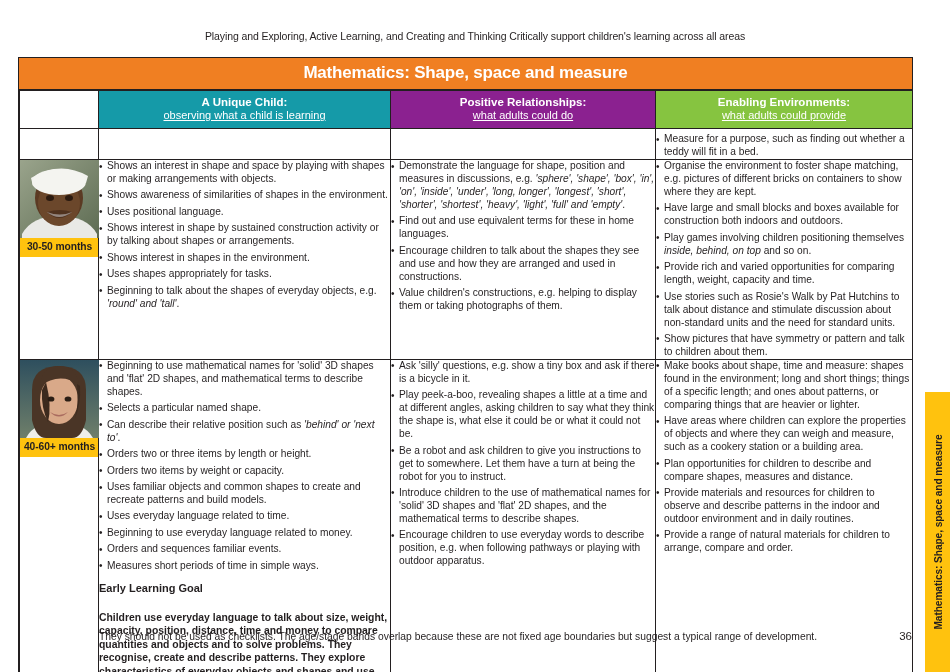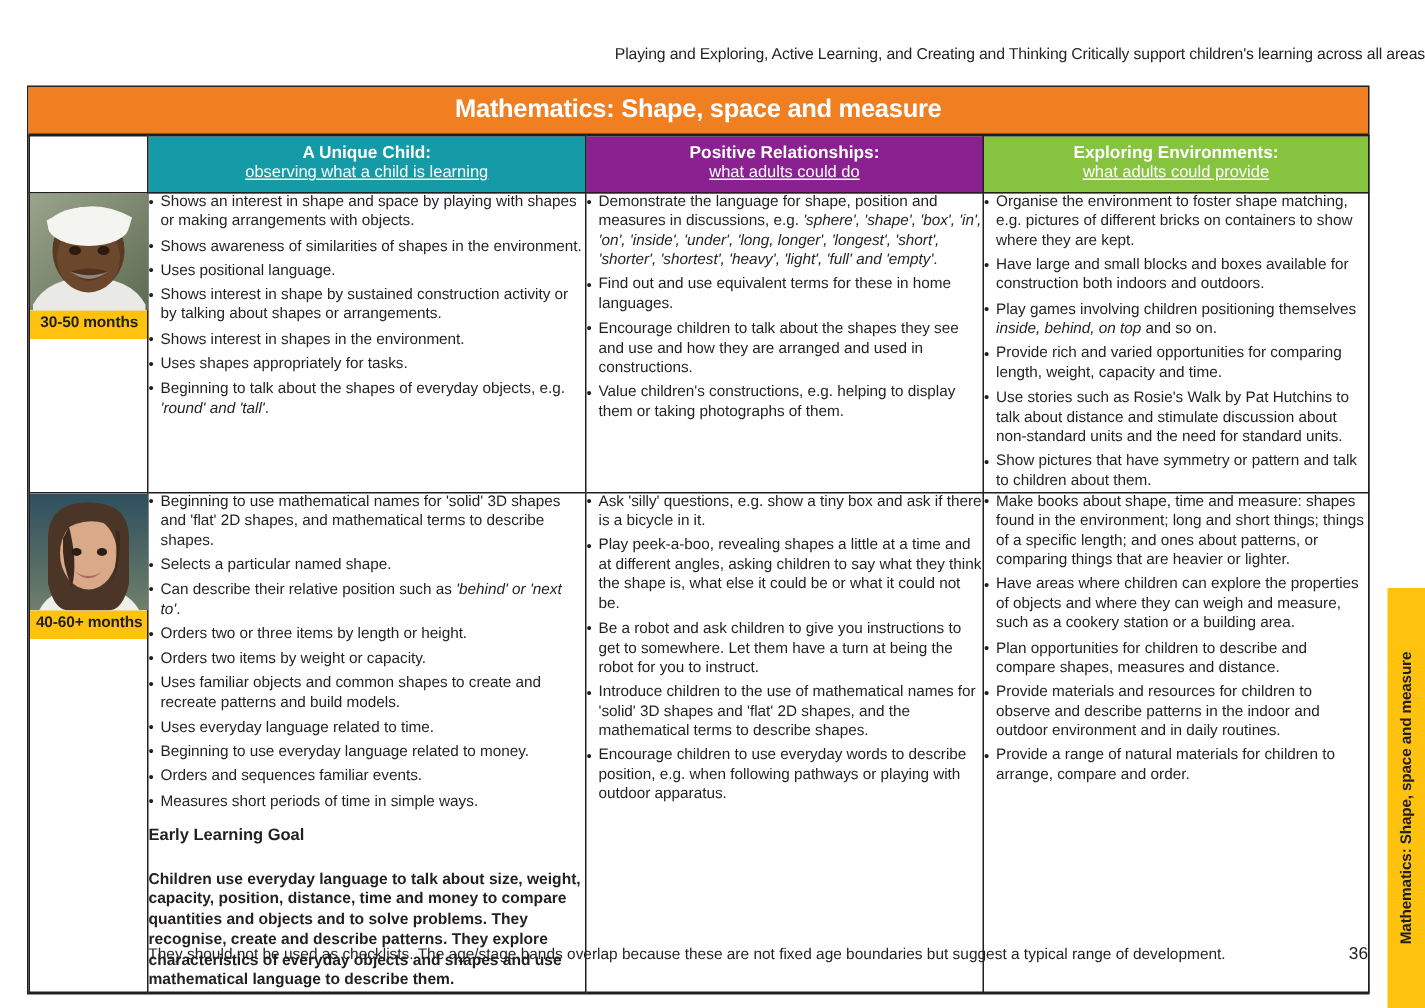--- a/index.html
+++ b/index.html
@@ -14,21 +14,21 @@
     font-family: "Liberation Sans", sans-serif;
     color: #231f20;
     overflow: hidden;
   }
 
   
   .strapline {
     position: absolute;
     left: 0; right: 0;
     top: 30px;
-    text-align: right;
+    text-align: center;
     font-size: 10.5px;
     letter-spacing: -0.1px;
     color: #231f20;
   }
 
   
   .sheet {
     position: absolute;
     left: 18px;
     top: 57px;
@@ -213,27 +213,41 @@
         <th class="blankhead"></th>
         <th class="c-unique">
           <span>A Unique Child:</span>
           <span class="sub">observing what a child is learning</span>
         </th>
         <th class="c-positive">
           <span>Positive Relationships:</span>
           <span class="sub">what adults could do</span>
         </th>
         <th class="c-enabling">
-          <span>Exploring Environments:</span>
+          <span>Enabling Environments:</span>
           <span class="sub">what adults could provide</span>
         </th>
       </tr>
     </thead>
     <tbody>
 
+      <tr>
+        <td class="agecell"></td>
+        <td class="copy first-strip">
+          <ul class="bullets"></ul>
+        </td>
+        <td class="copy first-strip">
+          <ul class="bullets"></ul>
+        </td>
+        <td class="copy first-strip">
+          <ul class="bullets">
+              <li>Measure for a purpose, such as finding out whether a teddy will fit in a bed.</li>
+            </ul>
+        </td>
+      </tr>
 
       <tr>
         <td class="agecell">
           <div class="agebox">
             <div class="photo">
               <svg width="79" height="78" viewBox="0 0 79 78" aria-hidden="true">
                 <defs>
                   <clipPath id="cp1">
                       <rect x="0" y="0" width="79" height="78"></rect>
                     </clipPath>

